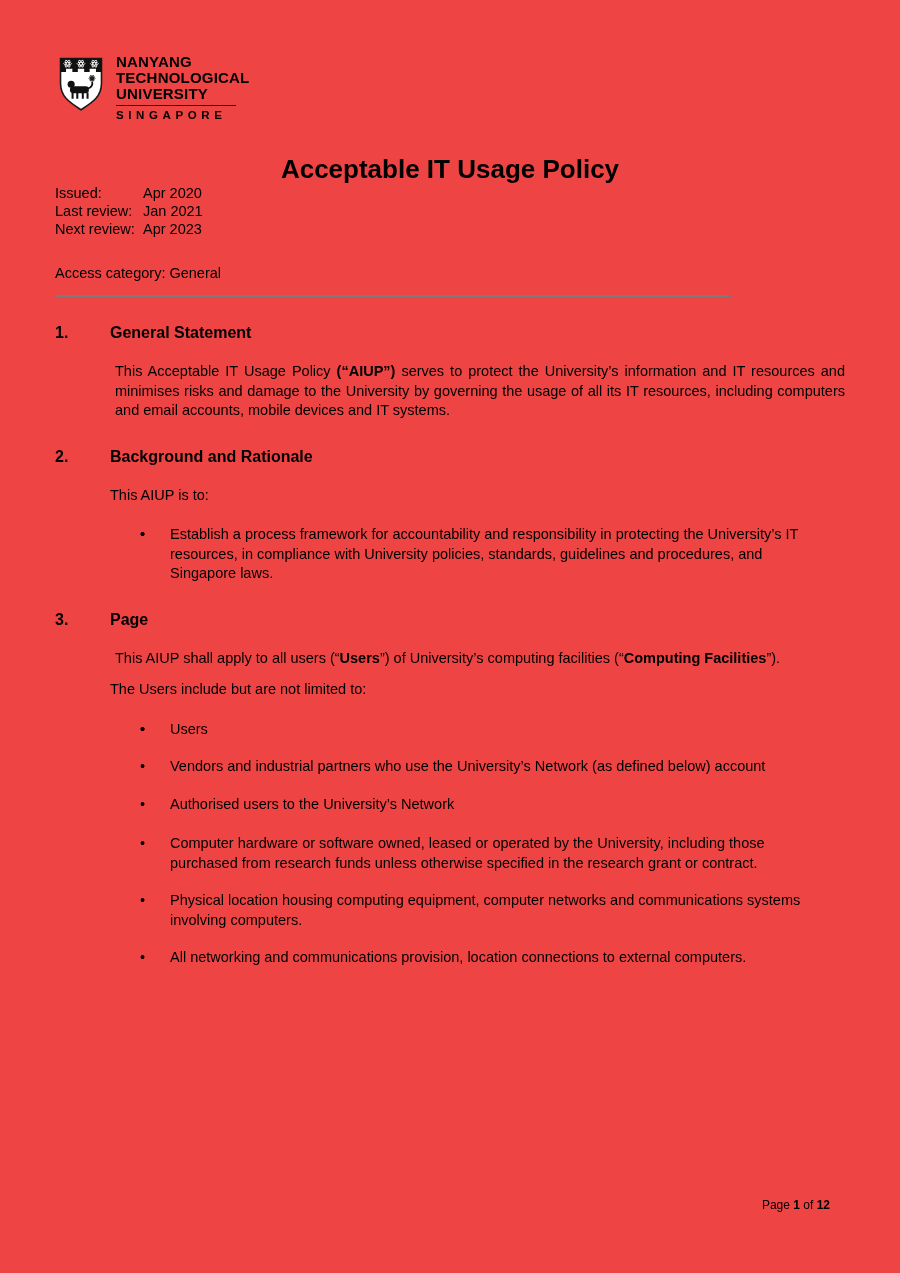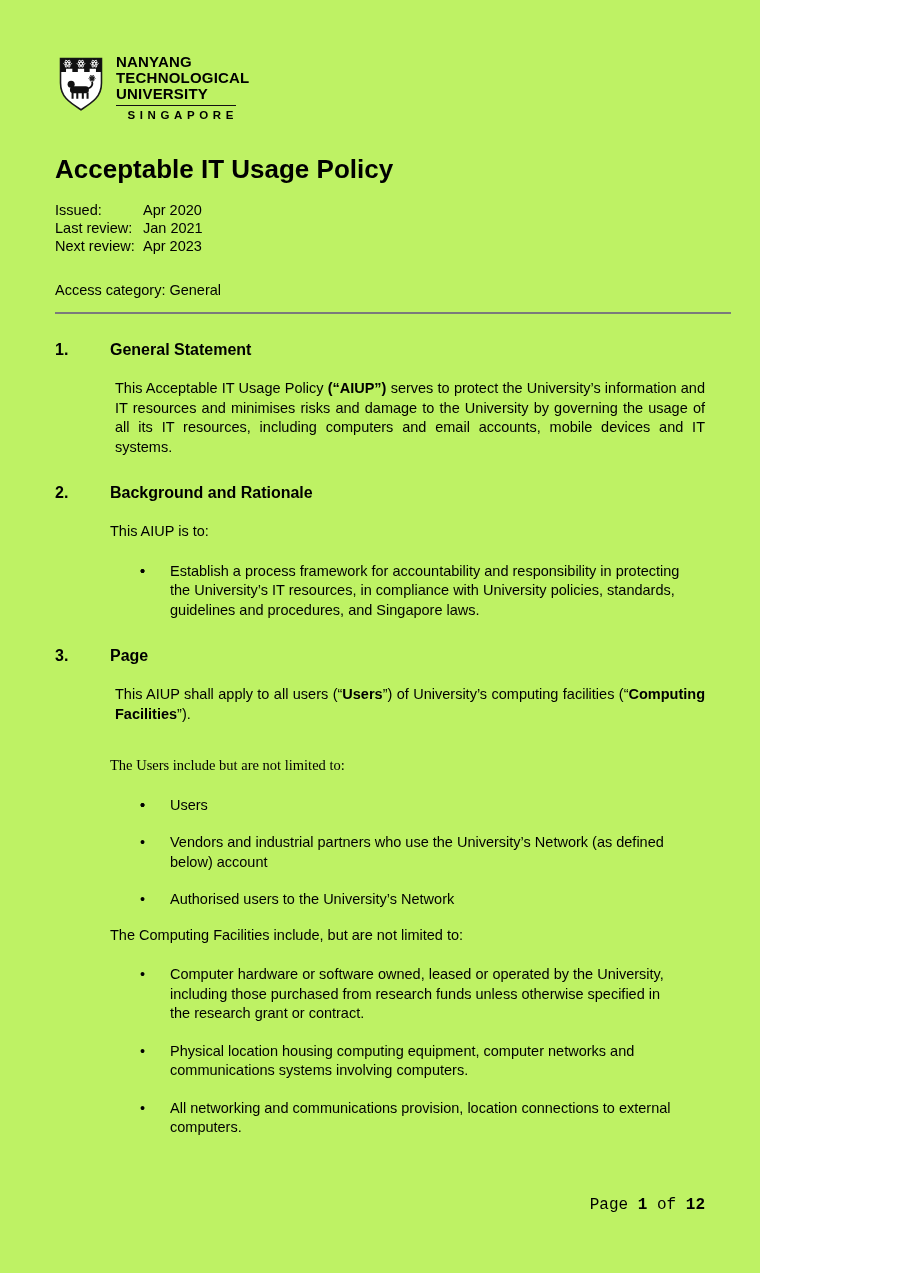--- a/index.html
+++ b/index.html
@@ -1,63 +1,63 @@
 <!DOCTYPE html>
 <html><head>
 <meta charset="utf-8">
 <style>
   html, body { margin: 0; padding: 0; background: #ffffff; }
   .page {
     position: relative;
-    width: 760px;
+    width: 900px;
     height: 1273px;
-    background: #bef264;
+    background: #ef4444;
     color: #000000;
     font-family: "Liberation Sans", sans-serif;
     box-sizing: border-box;
     padding: 52px 55px 0 55px;
     overflow: hidden;
   }
 
   
   .logo { display: flex; align-items: flex-start; gap: 9px; height: 66px; }
   .crest { width: 52px; height: 62px; flex: 0 0 auto; }
   .logo-text { padding-top: 2px; }
   .lt-line { font-weight: bold; font-size: 15px; line-height: 16px; letter-spacing: 0.2px; }
   .lt-sep { border-top: 1.6px solid #111; width: 120px; margin: 3px 0 3px 0; }
-  .lt-country { font-weight: bold; font-size: 11.5px; letter-spacing: 4.6px; line-height: 12px; text-align: center; }
+  .lt-country { font-weight: bold; font-size: 11.5px; letter-spacing: 4.6px; line-height: 12px; }
 
   
-  .doc-title { margin-top: 36px; font-size: 26px; font-weight: bold; line-height: 30px; }
-  .meta { margin-top: 17px; font-size: 14.5px; }
+  .doc-title { margin-top: 36px; font-size: 26px; font-weight: bold; line-height: 30px; text-align: center; }
+  .meta { font-size: 14.5px; }
   .meta-row { line-height: 18px; }
   .meta-label { display: inline-block; width: 88px; }
   .access { margin-top: 26px; font-size: 14.5px; line-height: 18px; }
   .sep { margin-top: 13px; width: 676px; height: 2px; background: #7b7b7b; }
 
   
   .section-heading { display: flex; margin-top: 26px; font-size: 16px; font-weight: bold; line-height: 19px; }
   .sec-num { display: inline-block; width: 55px; flex: 0 0 auto; }
   .para { margin: 20px 0 0 60px; font-size: 14.5px; line-height: 19.5px; text-align: justify; }
   .intro { margin: 20px 0 0 55px; font-size: 14.5px; line-height: 19.5px; }
   .intro-tight { margin-top: 16px; }
-  .intro-loose { margin-top: 32px; font-family: Liberation Serif, serif; }
+  .intro-loose { margin-top: 12px; }
   .bullet-item {
     position: relative;
     margin: 18px 22px 0 85px;
     padding-left: 30px;
     font-size: 14.5px;
     line-height: 19.5px;
   }
   .bullets-first { margin-top: 20px; }
   .dot { position: absolute; left: 0; top: 0; }
   .b { font-weight: bold; }
 
   
-  .footer { position: absolute; top: 1196px; right: 55px; font-size: 16px; line-height: 18px; font-family: Liberation Mono, monospace; }
+  .footer { position: absolute; top: 1196px; right: 70px; font-size: 12px; line-height: 18px; }
 </style>
 </head>
 <body>
 
 <div class="page">
 
   <div class="logo">
     <svg class="crest" viewBox="0 0 66 76" aria-hidden="true">
       <path d="M7,7 H59 V38 C59,56 47,63 33,72 C19,63 7,56 7,38 Z" fill="#ffffff" stroke="#1a1a1a" stroke-width="2"></path>
       <path d="M7,7 H59 V24 H52 V20 H44 V24 H37 V20 H29 V24 H22 V20 H14 V24 H7 Z" fill="#111111"></path>
@@ -150,21 +150,20 @@
   </div>
   <div class="bullet-item">
     <span class="dot">•</span>
     <span>Vendors and industrial partners who use the University’s Network (as defined below) account</span>
   </div>
   <div class="bullet-item">
     <span class="dot">•</span>
     <span>Authorised users to the University’s Network</span>
   </div>
 
-  <div class="intro intro-tight">The Computing Facilities include, but are not limited to:</div>
   <div class="bullet-item bullets-first">
     <span class="dot">•</span>
     <span>Computer hardware or software owned, leased or operated by the University, including those purchased from research funds unless otherwise specified in the research grant or contract.</span>
   </div>
   <div class="bullet-item">
     <span class="dot">•</span>
     <span>Physical location housing computing equipment, computer networks and communications systems involving computers.</span>
   </div>
   <div class="bullet-item">
     <span class="dot">•</span>

